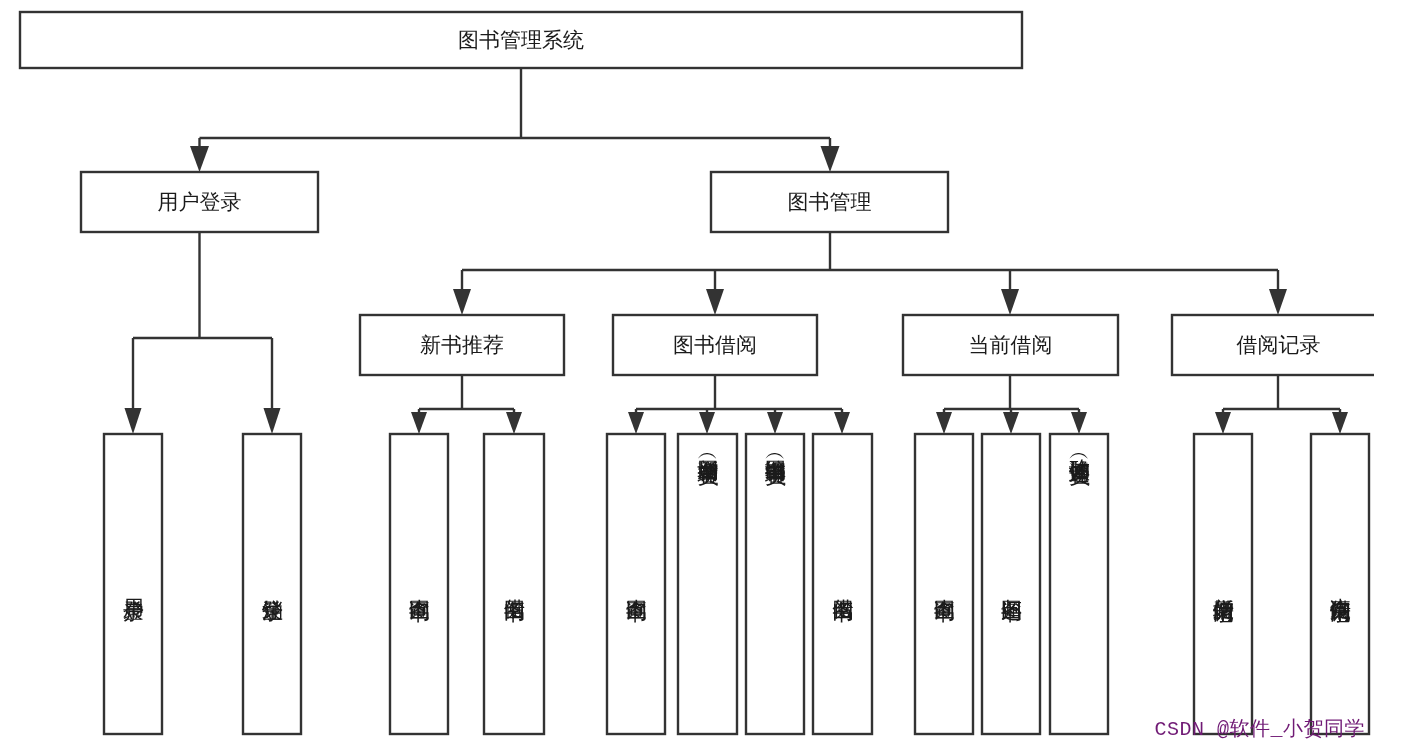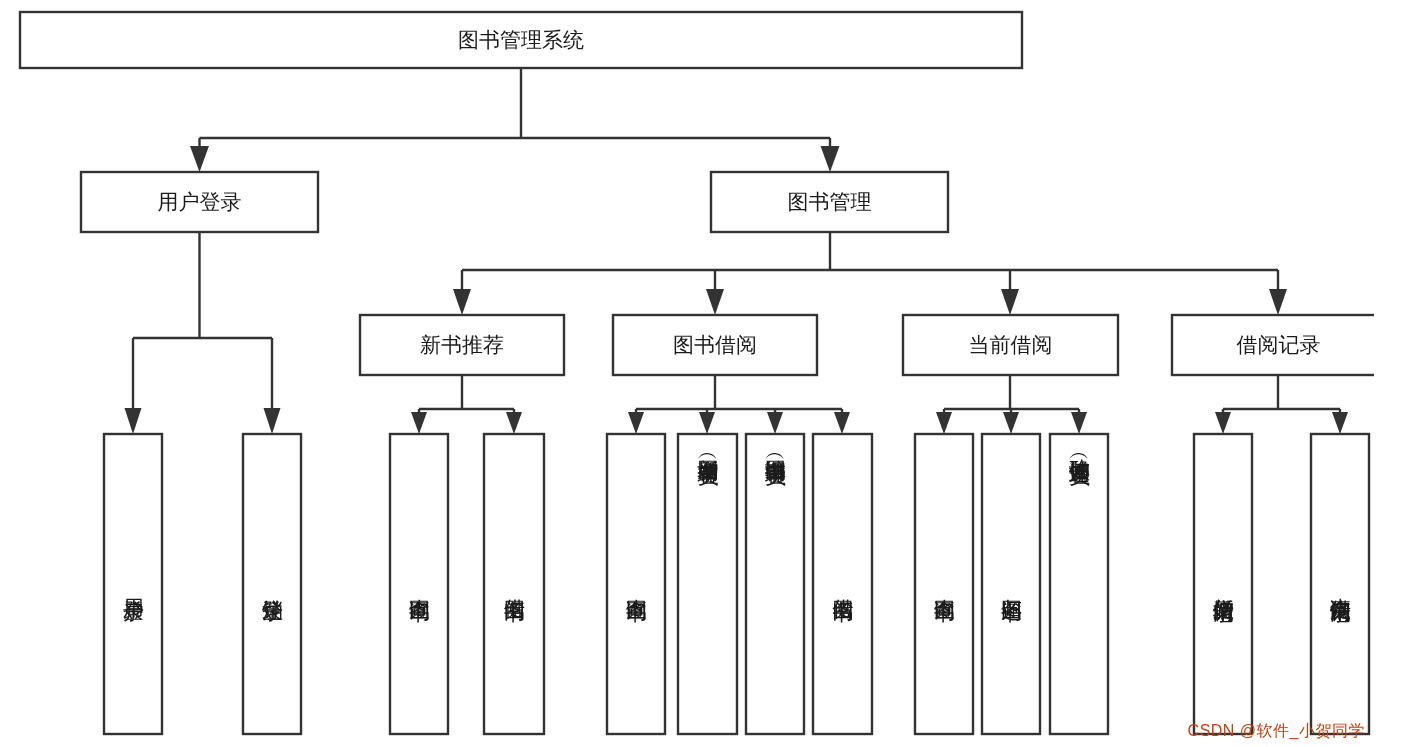--- a/index.html
+++ b/index.html
@@ -63,23 +63,23 @@
     line-height: 1.18;
     color: #1b1b1b;
     letter-spacing: 1px;
     white-space: nowrap;
     text-align: center;
   }
   .watermark {
     position: absolute;
     right: 9px;
     bottom: 5px;
-    font-family: Liberation Sans, sans-serif;
-    font-size: 16px;
-    color: #c2410c;
+    font-family: Liberation Mono, monospace;
+    font-size: 20px;
+    color: #701a75;
     letter-spacing: 0.5px;
     user-select: none;
     pointer-events: none;
   }
 </style>
 </head>
 <body>
 
 <div id="diagram-root">
 

